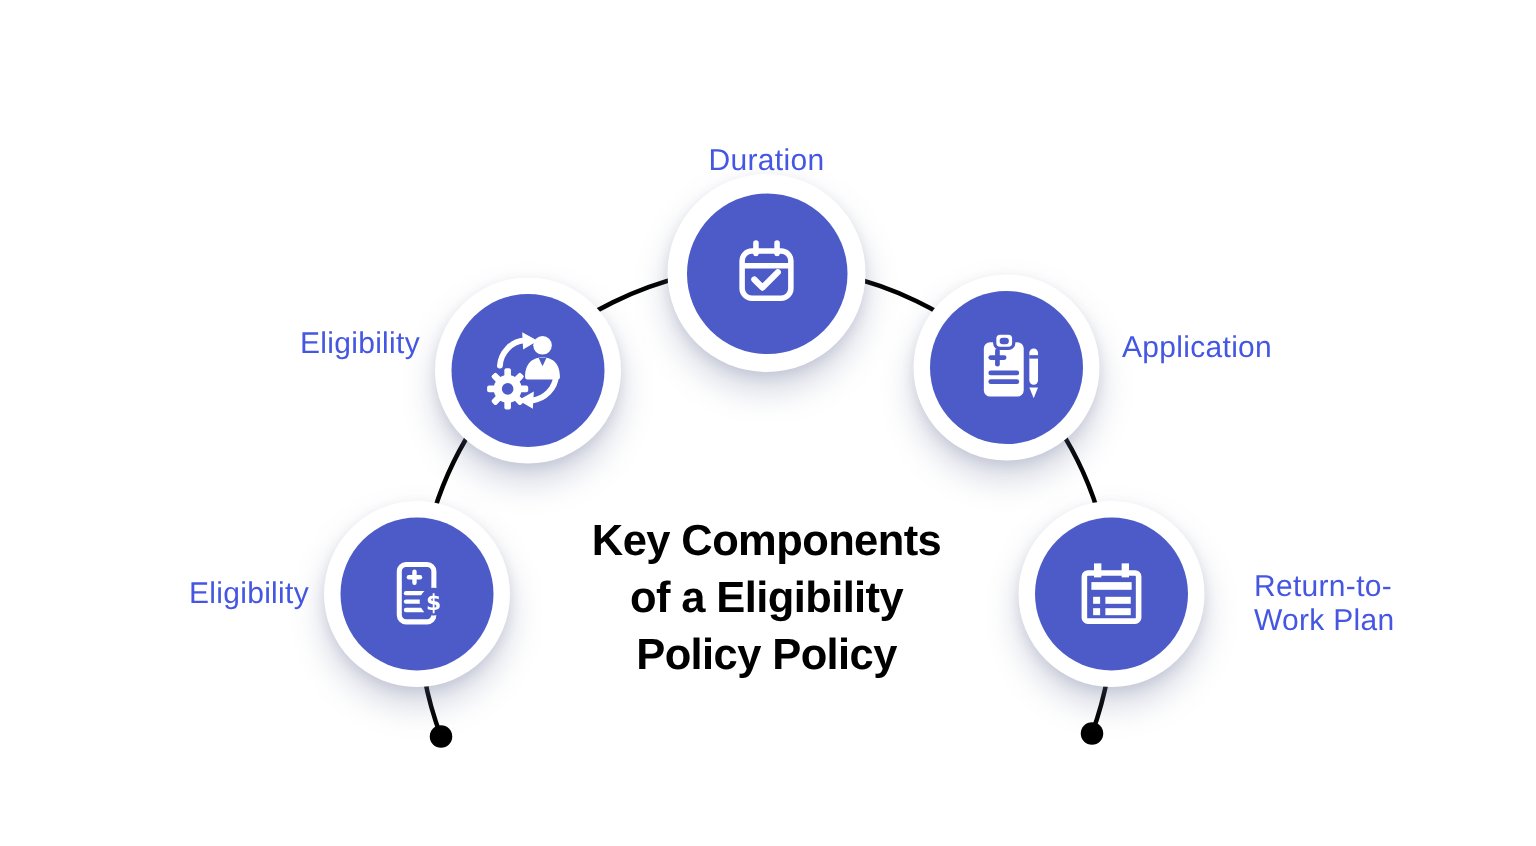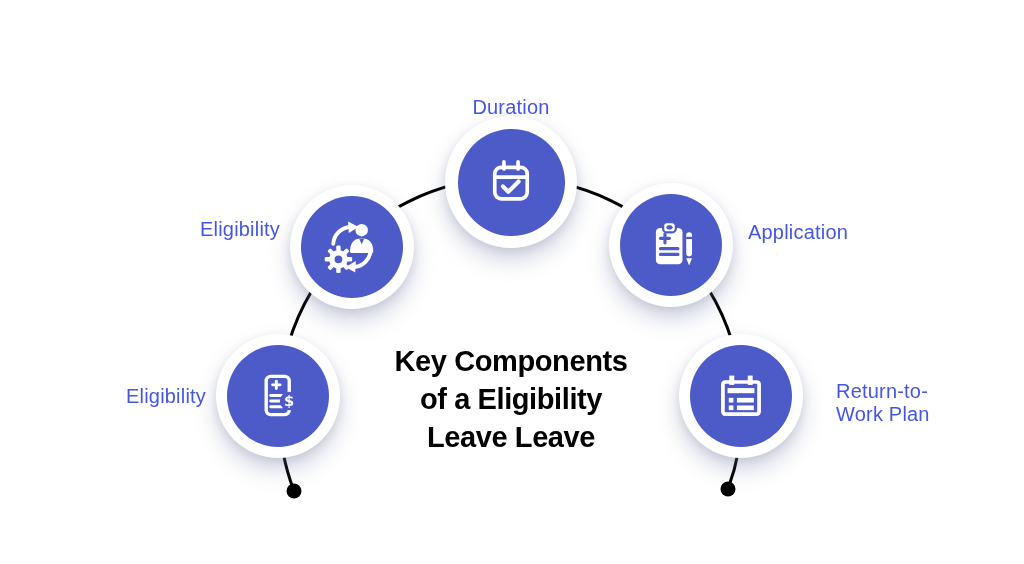--- a/index.html
+++ b/index.html
@@ -152,16 +152,16 @@
 
   <div class="node-label" id="label-duration">Duration</div>
   <div class="node-label" id="label-eligibility">Eligibility</div>
   <div class="node-label" id="label-application">Application</div>
   <div class="node-label" id="label-compensation">Eligibility</div>
   <div class="node-label" id="label-return">Return-to-Work Plan</div>
 
   <div class="diagram-title">
     <div>Key Components</div>
     <div>of a Eligibility</div>
-    <div>Leave Leave</div>
+    <div>Policy Policy</div>
   </div>
 
 </div>
 
 </body></html>

